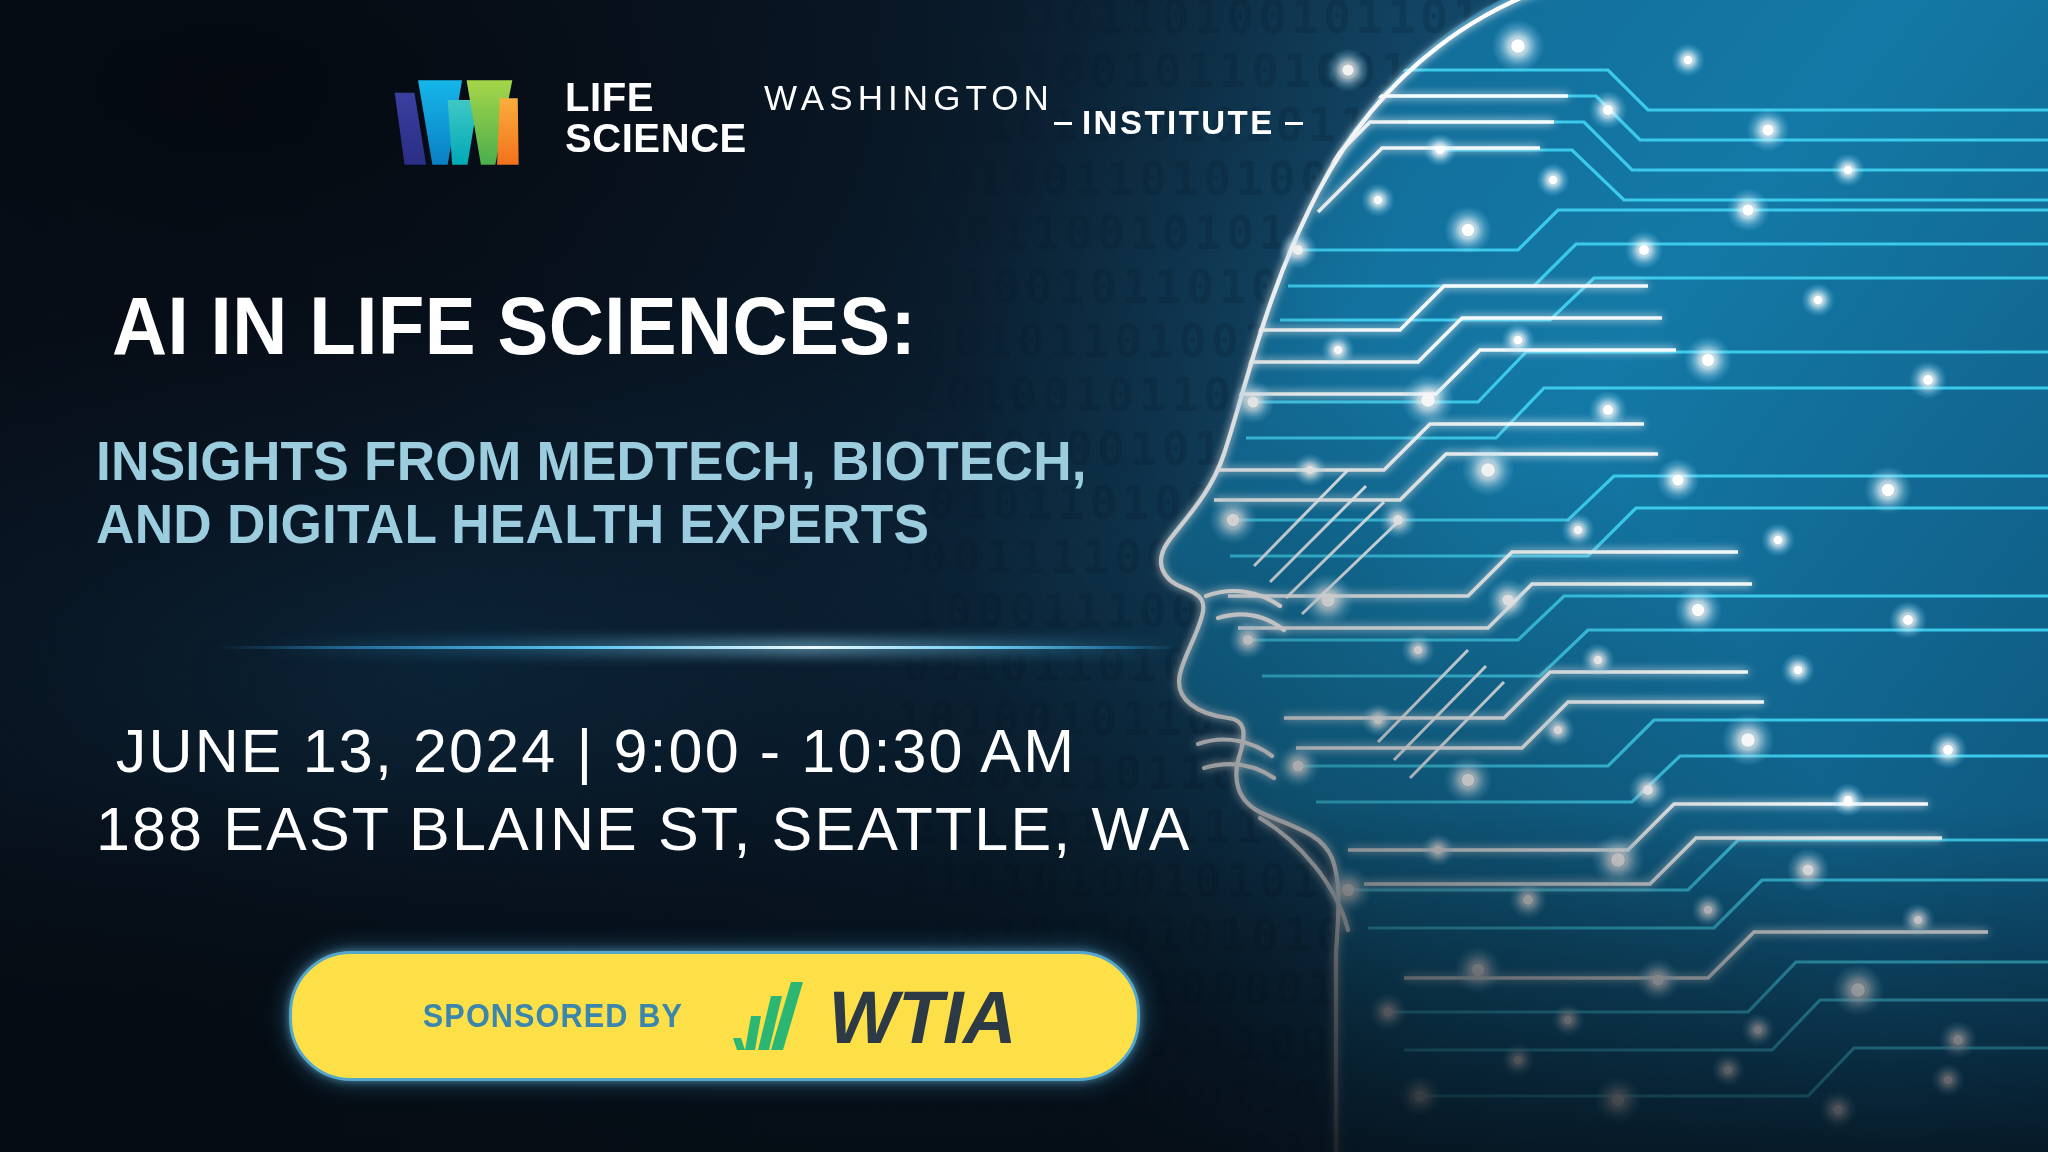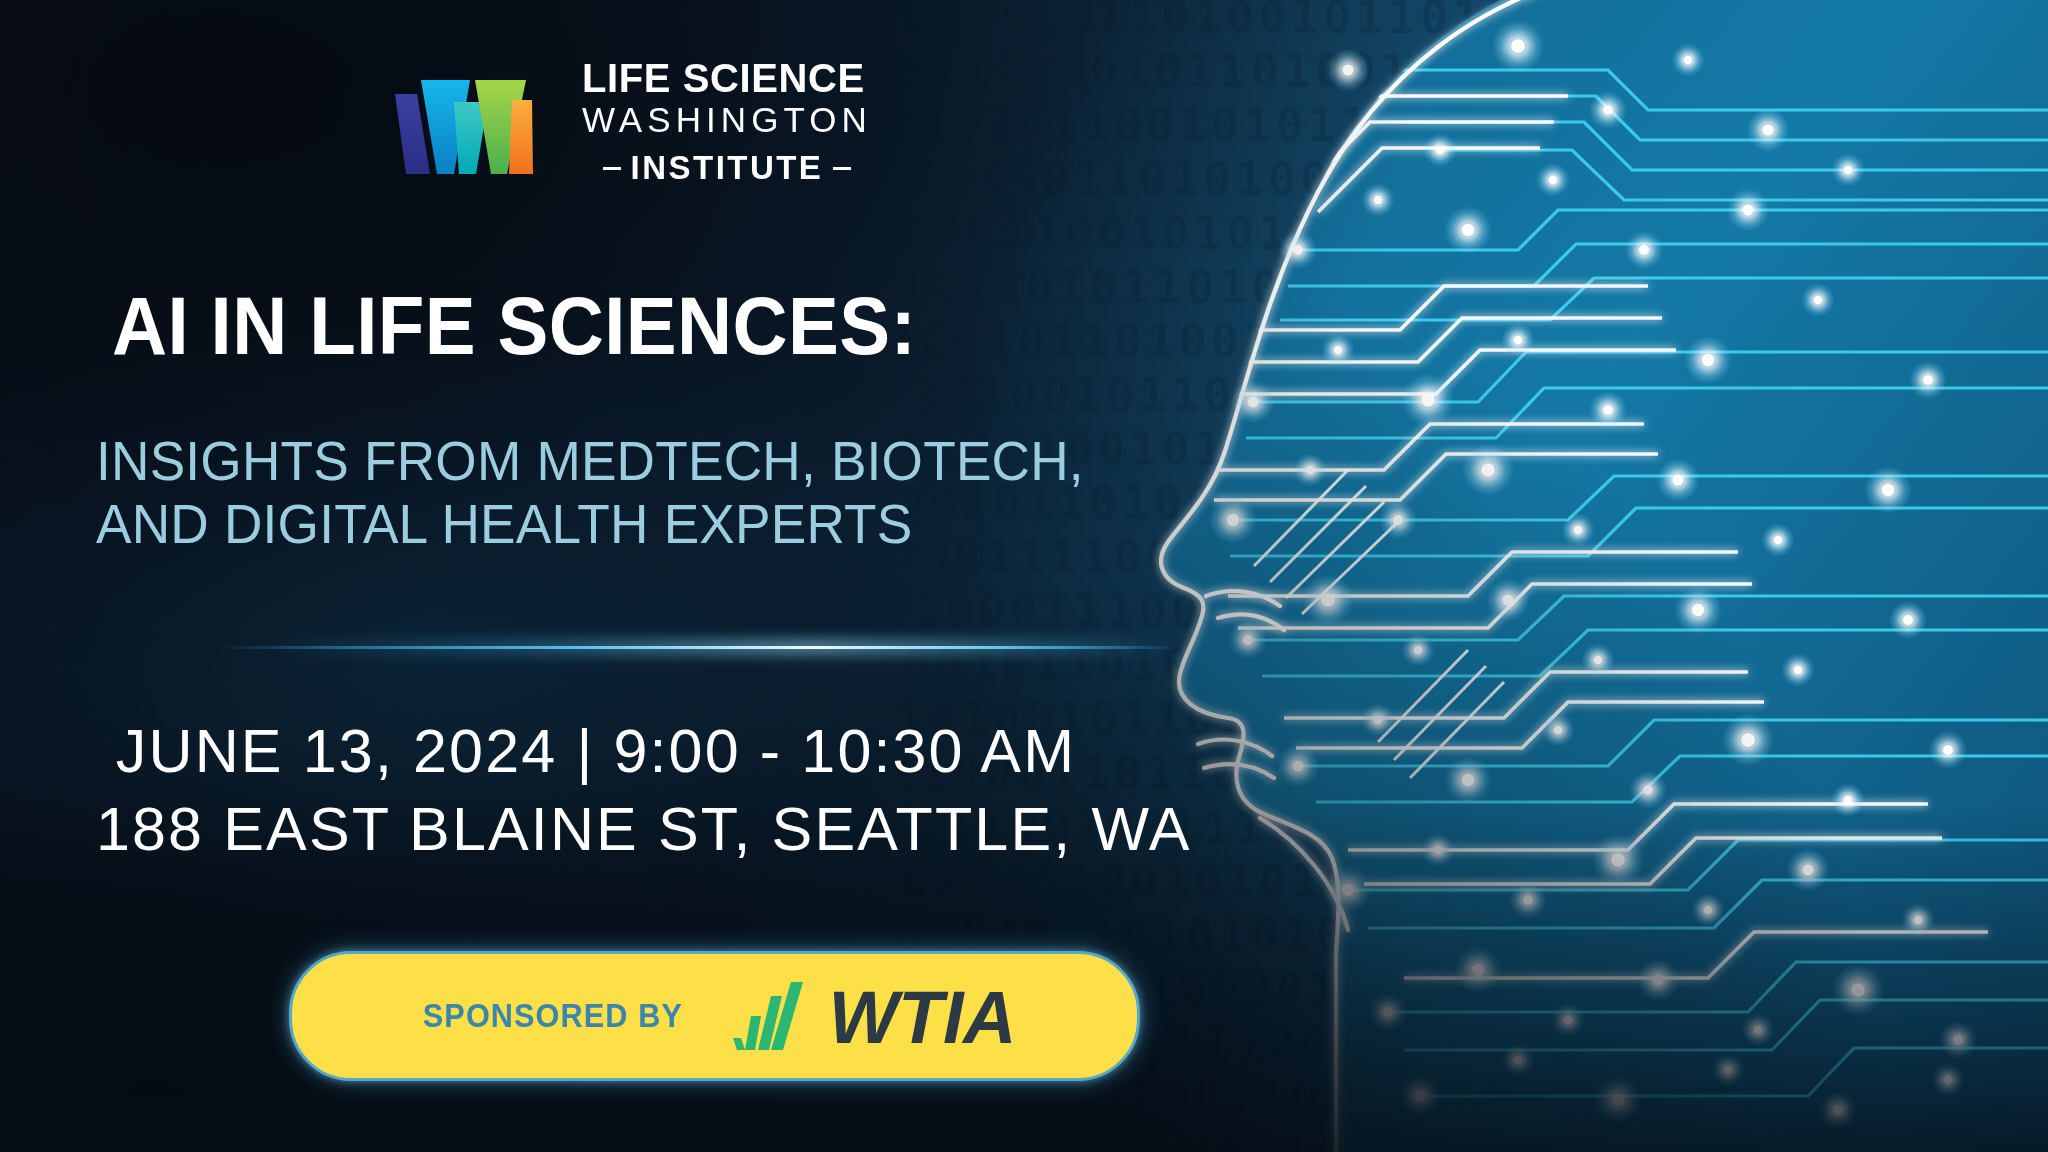--- a/index.html
+++ b/index.html
@@ -95,21 +95,21 @@
 
   
   .logo-block {
     position: absolute;
     left: 392px; top: 58px;
     display: flex;
     align-items: center;
     gap: 22px;
   }
   .logo-mark { width: 168px; height: 120px; display:block; }
-  .logo-words { display: flex; flex-direction: column; align-items: flex-start; }
+  .logo-words { display: flex; align-items: flex-start; }
   .lw-1 {
     font-family: "Liberation Sans", sans-serif;
     font-weight: 700;
     font-size: 40px;
     letter-spacing: 0.015em;
     color: #ffffff;
     line-height: 1.02;
   }
   .lw-2 {
     font-family: "Liberation Sans", sans-serif;
@@ -150,21 +150,21 @@
     transform-origin: left center;
     white-space: nowrap;
   }
 
   
   .subhead {
     position: absolute;
     left: 96px; top: 430px;
     width: 940px;
     font-family: "Liberation Sans Narrow", "Liberation Sans", sans-serif;
-    font-weight: 400;
+    font-weight: 700;
     font-size: 56px;
     line-height: 1.12;
     letter-spacing: 0.004em;
     color: #9ccddf;
     text-align: left;
   }
   .subhead .sl { display:block; transform: scaleX(0.95); transform-origin: left center; white-space: nowrap; }
 
   
   .divider {

